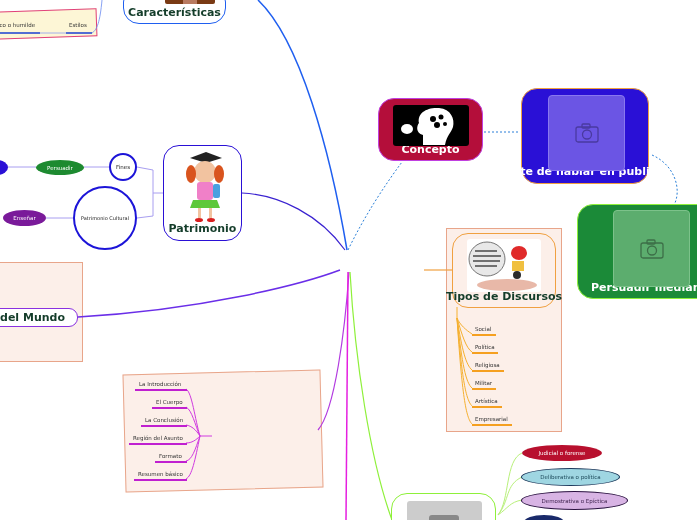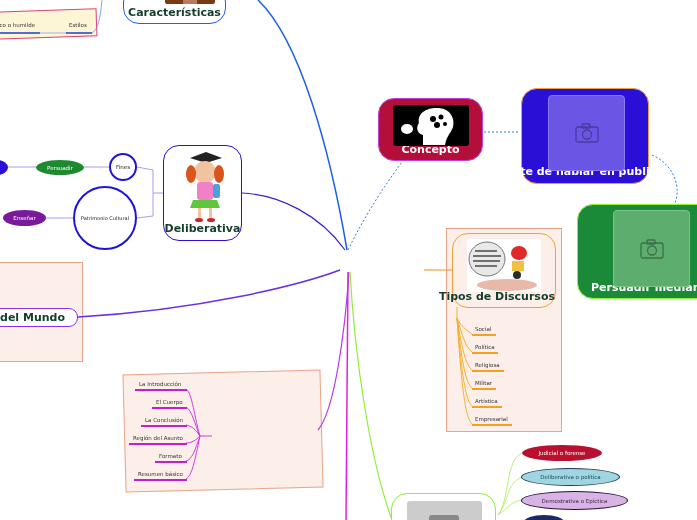--- a/index.html
+++ b/index.html
@@ -169,39 +169,39 @@
         <ellipse cx="41" cy="24" rx="5" ry="9" fill="#d9541e"></ellipse>
         <rect x="19" y="32" width="16" height="18" rx="3" fill="#f080c8"></rect>
         <rect x="35" y="34" width="7" height="14" rx="2" fill="#4aa0e0"></rect>
         <path d="M15 50 L 39 50 L 42 58 L 12 58 Z" fill="#5ec83a"></path>
         <rect x="20" y="58" width="3" height="10" fill="#f2c3a0"></rect>
         <rect x="31" y="58" width="3" height="10" fill="#f2c3a0"></rect>
         <ellipse cx="21" cy="70" rx="4" ry="2" fill="#d81f1f"></ellipse>
         <ellipse cx="33" cy="70" rx="4" ry="2" fill="#d81f1f"></ellipse>
       </svg>
     </div>
-    <span class="node-label">Deliberativa</span>
+    <span class="node-label">Patrimonio</span>
   </div>
 
   <div class="circle-node" style="left:109px; top:153px; width:28px; height:28px;">Fines</div>
 
   <div class="circle-node" style="left:73px; top:186px; width:64px; height:64px; font-size:5px;">Patrimonio Cultural</div>
 
   <div class="pill" style="left:36px; top:160px; width:48px; height:15px; background:#1d8a30; color:#fff;">Persuadir</div>
 
   <div class="pill" style="left:-14px; top:160px; width:22px; height:15px; background:#2a10d6;"></div>
 
   <div class="pill" style="left:3px; top:210px; width:43px; height:16px; background:#7a1a9a; color:#fff;">Enseñar</div>
 
   <div class="abs" style="left:-20px; top:308px; width:98px; height:19px; border:1.3px solid #8a30e0; border-radius:9px; background:#fff; display:flex; align-items:center; justify-content:flex-end; padding-right:12px;">
     <span class="node-label">dores del Mundo</span>
   </div>
 
 
-  <div class="abs node-card" style="left:452px; top:233px; width:104px; height:75px; border:1.3px solid #f0a040; padding-bottom:4px; background:#fcefe9;align-items:flex-end;">
+  <div class="abs node-card" style="left:452px; top:233px; width:104px; height:75px; border:1.3px solid #f0a040; padding-bottom:4px; background:#fcefe9;">
     <div class="pic" style="left:14px; top:5px; width:74px; height:53px; background:#fff;">
       <svg width="74" height="53" viewBox="0 0 74 53">
         <ellipse cx="20" cy="20" rx="18" ry="17" fill="#e8e8e8" stroke="#555" stroke-width="0.8"></ellipse>
         <g stroke="#222" stroke-width="1.2">
           <line x1="8" y1="12" x2="30" y2="12"></line>
             <line x1="6" y1="17" x2="34" y2="17"></line>
           <line x1="6" y1="22" x2="33" y2="22"></line>
             <line x1="8" y1="27" x2="30" y2="27"></line>
         </g>
         <ellipse cx="52" cy="14" rx="8" ry="7" fill="#e02a2a"></ellipse>

